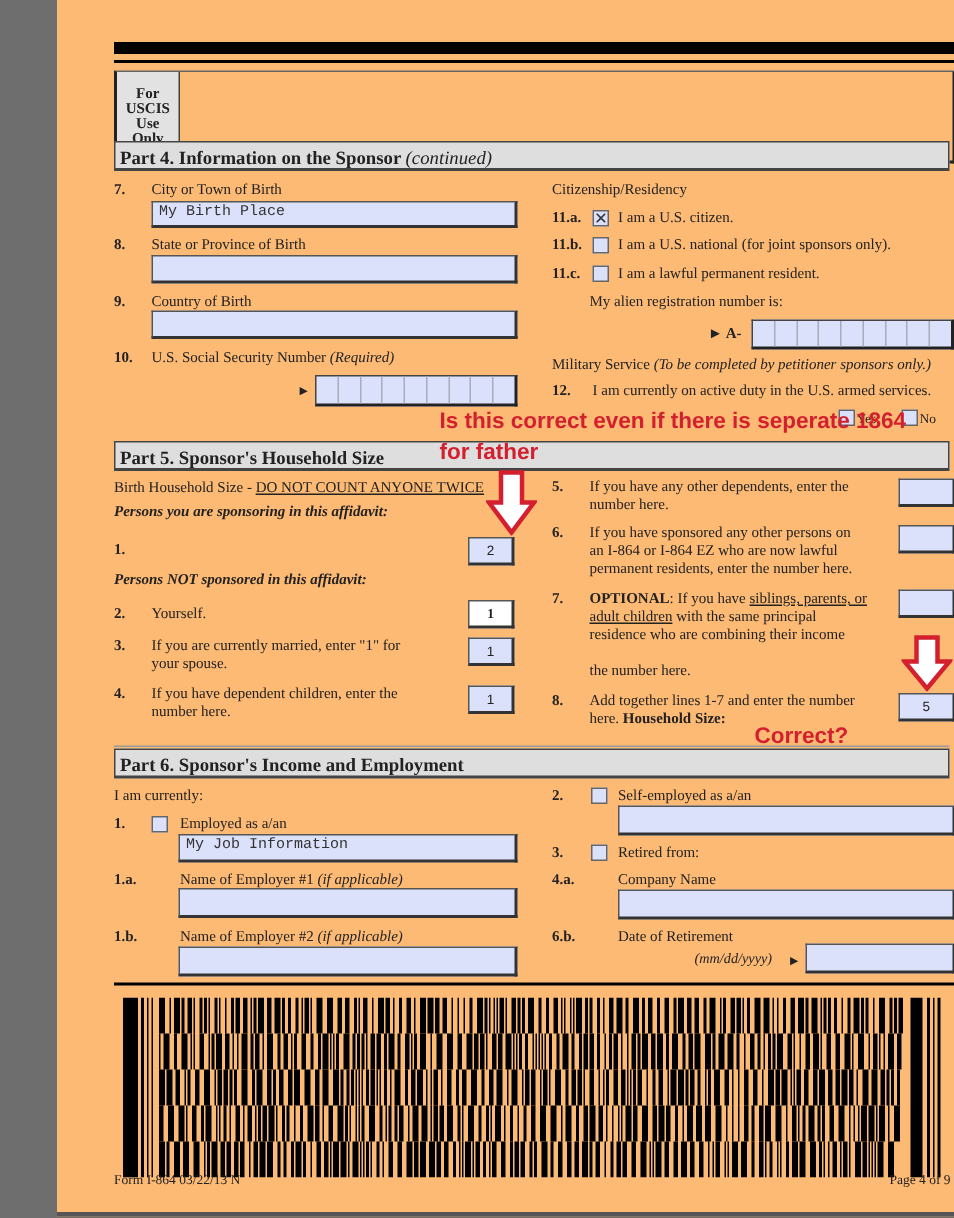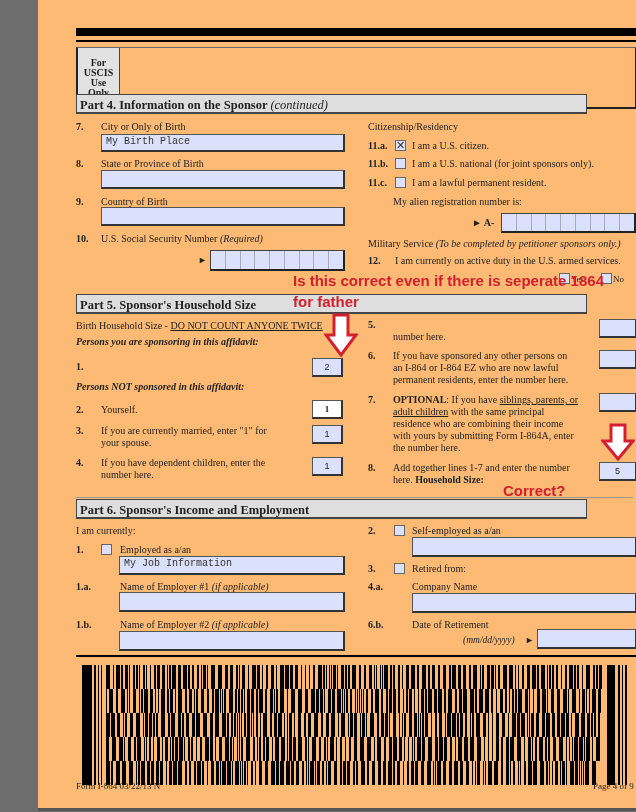--- a/index.html
+++ b/index.html
@@ -3,21 +3,21 @@
 <meta charset="utf-8">
 <style>
   html, body { margin:0; padding:0; }
   body { width:636px; height:812px; background:#6e6e6e; position:relative; overflow:hidden; font-family:"Liberation Serif", "DejaVu Serif", serif; color:#222; }
   .page { position:absolute; left:2px; top:0; width:632px; height:808px; background:#fdba74; border-bottom:3px solid #555;margin-left:36px; }
   .abs { position:absolute; }
   .rule-thick { position:absolute; left:38px; width:560px; height:8px; background:#000; top:28px; }
   .rule-thin { position:absolute; left:38px; width:560px; height:2px; background:#000; top:40px; }
   .uscis-box { position:absolute; left:38px; top:47px; width:557px; height:59px; border:2px solid #222; border-top:1px solid #666; }
   .uscis-label { position:absolute; left:0; top:0; width:41px; height:59px; background:#e2e2e2; border-right:1px solid #444; font-size:10px; line-height:10px; text-align:center; font-weight:bold; display:flex; align-items:center; justify-content:center; flex-direction:column; }
-  .part-bar { position:absolute; left:38px; width:511px; height:20px; background:#dedede; border:1px solid #444; border-bottom:2px solid #444; font-size:12.5px; font-weight:bold; padding-left:3px; line-height:20px; box-sizing:border-box; }
+  .part-bar { position:absolute; left:38px; width:557px; height:20px; background:#dedede; border:1px solid #444; border-bottom:2px solid #444; font-size:12.5px; font-weight:bold; padding-left:3px; line-height:20px; box-sizing:border-box; }
   .part-bar i { font-weight:normal; }
   .lbl { position:absolute; font-size:10px; line-height:12px; white-space:nowrap; }
   .num { position:absolute; font-size:10px; font-weight:bold; line-height:12px; }
   .field { position:absolute; background:#dbe0fb; border:1px solid #555; border-right:2px solid #333; border-bottom:2px solid #333; box-sizing:border-box; font-family:"Liberation Mono", "DejaVu Sans Mono", monospace; font-size:10px; line-height:14px; padding-left:4px; color:#333; }
   .numbox { position:absolute; width:31px; height:19px; background:#dbe0fb; border:1px solid #555; border-right:2px solid #333; border-bottom:2px solid #333; box-sizing:border-box; font-size:9px; text-align:center; line-height:17px; font-family:"Liberation Sans", sans-serif; }
   .numbox.white { background:#fff; font-family:"Liberation Serif", serif; font-weight:bold; }
   .chk { position:absolute; width:11px; height:11px; background:#dbe0fb; border:1px solid #666; box-sizing:border-box; font-size:11px; line-height:9px; text-align:center; font-family:"DejaVu Sans", sans-serif; color:#333; }
   .seg { position:absolute; display:flex; background:#dbe0fb; border:1px solid #444; border-right:2px solid #222; border-bottom:2px solid #222; box-sizing:border-box; }
   .seg span { flex:1; border-right:1px solid #aab; }
   .seg span:last-child { border-right:none; }
@@ -43,21 +43,21 @@
       <span>Use</span>
       <span>Only</span>
     </div>
   </div>
 
   <div class="part-bar" style="top:94px;">
     <span>Part 4. Information on the Sponsor</span> <i>(continued)</i>
   </div>
 
   <span class="num" style="left:38px; top:121px;">7.</span>
-  <span class="lbl" style="left:63px; top:121px;">City or Only of Birth</span>
+  <span class="lbl" style="left:63px; top:121px;">City or Town of Birth</span>
   <div class="field" style="left:63px; top:134px; width:244px; height:18px;">My Birth Place</div>
 
   <span class="num" style="left:38px; top:158px;">8.</span>
   <span class="lbl" style="left:63px; top:158px;">State or Province of Birth</span>
   <div class="field" style="left:63px; top:170px; width:244px; height:19px;"></div>
 
   <span class="num" style="left:38px; top:196px;">9.</span>
   <span class="lbl" style="left:63px; top:196px;">Country of Birth</span>
   <div class="field" style="left:63px; top:207px; width:244px; height:19px;"></div>
 
@@ -132,34 +132,34 @@
   <span class="lbl" style="left:63px; top:425px;">If you are currently married, enter "1" for</span>
   <span class="lbl" style="left:63px; top:437px;">your spouse.</span>
   <div class="numbox" style="left:274px; top:425px;">1</div>
 
   <span class="num" style="left:38px; top:457px;">4.</span>
   <span class="lbl" style="left:63px; top:457px;">If you have dependent children, enter the</span>
   <span class="lbl" style="left:63px; top:469px;">number here.</span>
   <div class="numbox" style="left:274px; top:457px;">1</div>
 
   <span class="num" style="left:330px; top:319px;">5.</span>
+  <span class="lbl" style="left:355px; top:319px;">If you have any other dependents, enter the</span>
   <span class="lbl" style="left:355px; top:331px;">number here.</span>
   <div class="numbox" style="left:561px; top:319px; width:38px;"></div>
 
   <span class="num" style="left:330px; top:350px;">6.</span>
   <span class="lbl" style="left:355px; top:350px;">If you have sponsored any other persons on</span>
   <span class="lbl" style="left:355px; top:362px;">an I-864 or I-864 EZ who are now lawful</span>
   <span class="lbl" style="left:355px; top:374px;">permanent residents, enter the number here.</span>
   <div class="numbox" style="left:561px; top:350px; width:38px;"></div>
 
   <span class="num" style="left:330px; top:394px;">7.</span>
   <span class="lbl" style="left:355px; top:394px;"><b>OPTIONAL</b><span>: If you have </span><u>siblings, parents, or</u></span>
   <span class="lbl" style="left:355px; top:406px;"><u>adult children</u><span> with the same principal</span></span>
   <span class="lbl" style="left:355px; top:418px;">residence who are combining their income</span>
-  <span class="lbl" style="left:355px; top:430px;">with yours by submitting Form I-864A, enter</span>
   <span class="lbl" style="left:355px; top:442px;">the number here.</span>
   <div class="numbox" style="left:561px; top:393px; width:38px;"></div>
 
   <span class="num" style="left:330px; top:462px;">8.</span>
   <span class="lbl" style="left:355px; top:462px;">Add together lines 1-7 and enter the number</span>
   <span class="lbl" style="left:355px; top:474px;"><span>here. </span><b>Household Size:</b></span>
   <div class="numbox" style="left:561px; top:462px; width:38px;">5</div>
 
   <div class="abs" style="left:38px; top:497px; width:557px; height:1px; background:#999;"></div>
 

